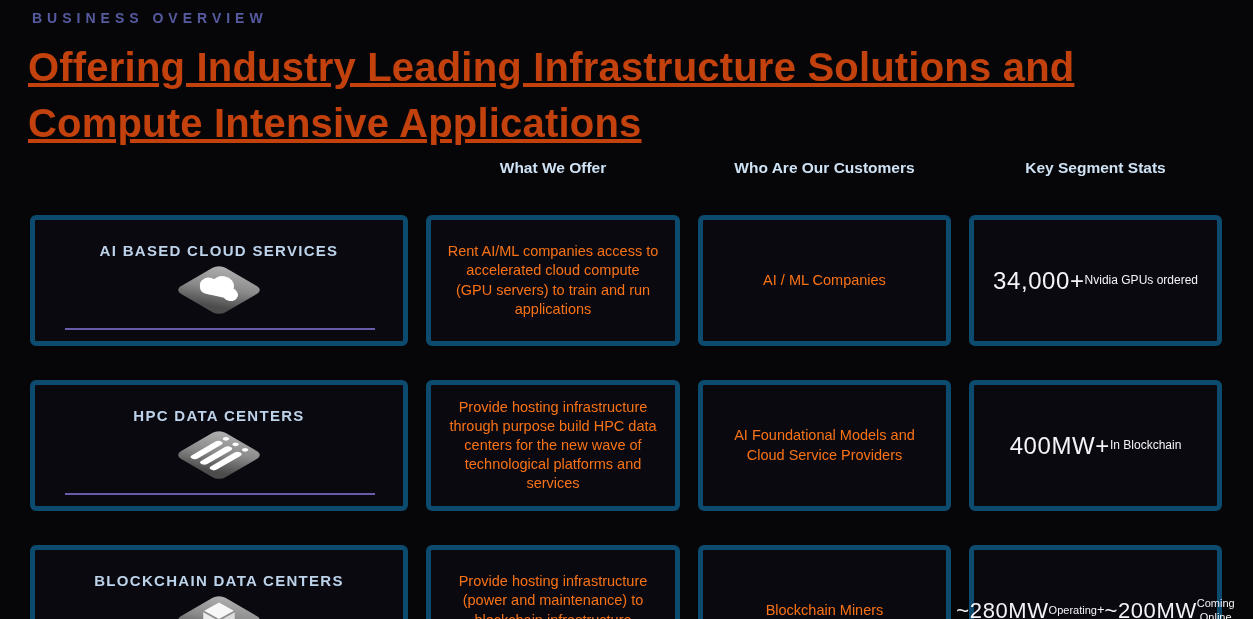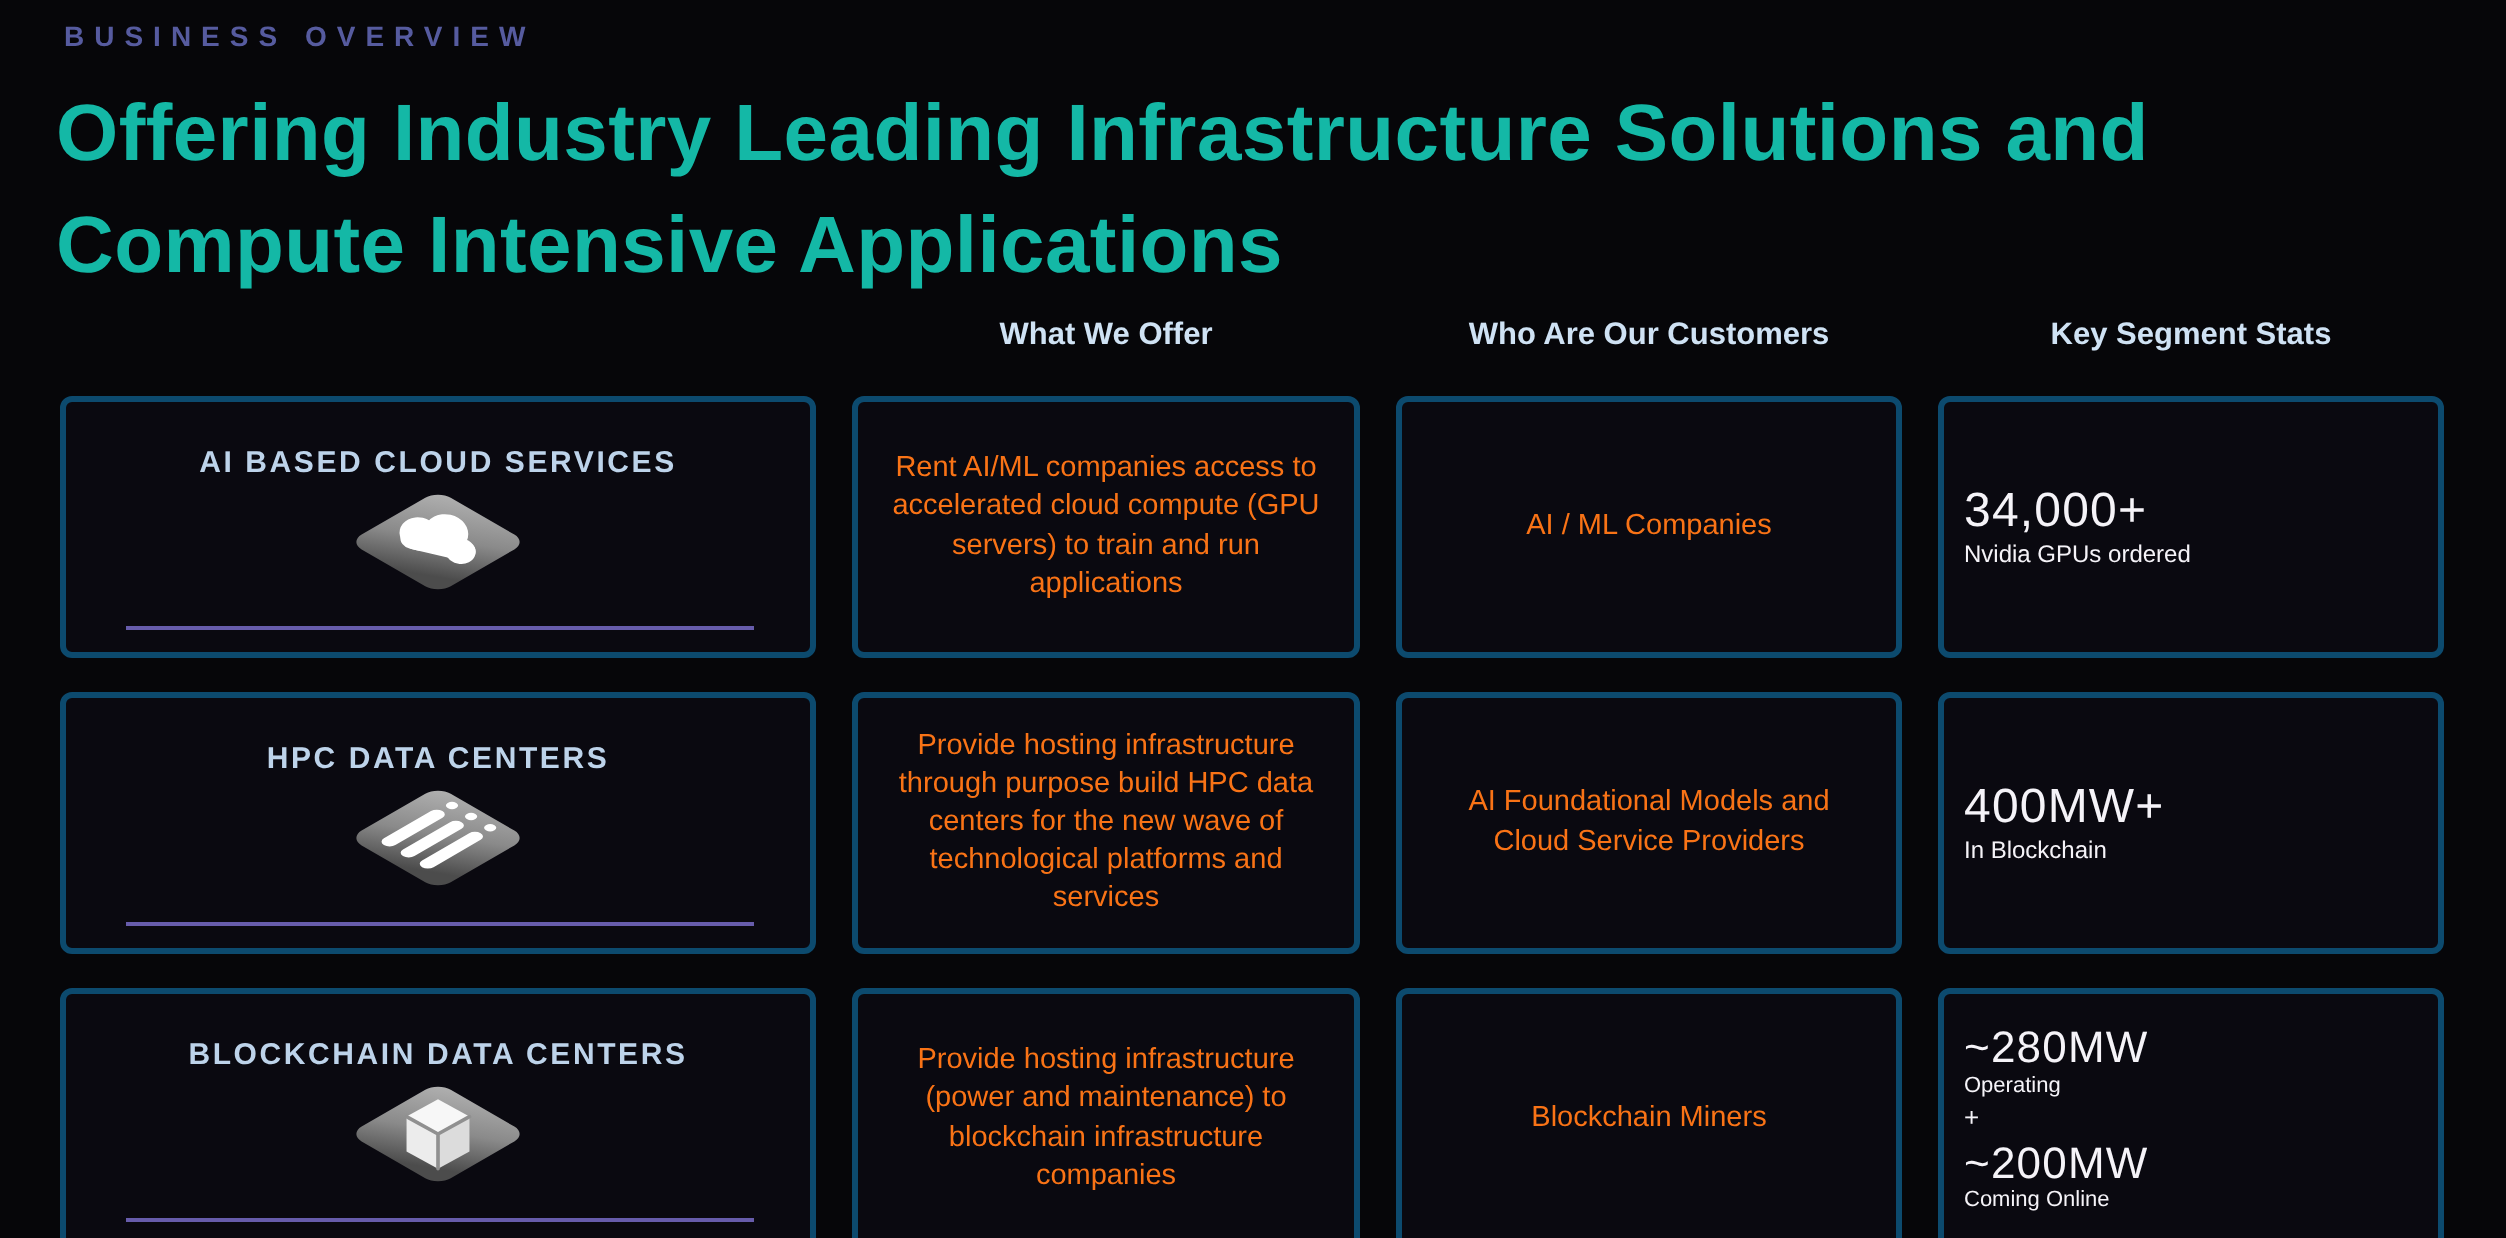--- a/index.html
+++ b/index.html
@@ -17,22 +17,23 @@
     font-size:14px;
     font-weight:600;
     letter-spacing:5px;
     color:#565b9f;
   }
   .title {
     margin:13px 30px 0 28px;
     font-size:40px;
     line-height:56px;
     font-weight:800;
-    color:#14b8a6;
+    color:#c2410c;
     letter-spacing:0.2px;
+    text-decoration:underline;
   }
   .grid {
     display:grid;
     grid-template-columns:378px 254px 253px 253px;
     column-gap:18px;
     row-gap:17px;
     margin:8px 30px 0 30px;
   }
   .col-head {
     align-self:end;
@@ -40,22 +41,23 @@
     font-size:15.5px;
     font-weight:700;
     color:#cfe2f4;
     padding-bottom:2px;
     height:22px;
   }
   .card {
     position:relative;
     height:131px;
     background:#0a0910;
-    border:3px solid #0c4a6e;
+    border:5px solid #0c4a6e;
     border-radius:6px;
+    margin-top:17px;
   }
   .seg-card { display:flex; flex-direction:column; align-items:center; padding-top:22px; }
   .seg-name {
     font-size:15px;
     font-weight:700;
     letter-spacing:1.3px;
     color:#bdd3ea;
   }
   .seg-icon { margin-top:4px; line-height:0; }
   .seg-underline {
@@ -69,26 +71,26 @@
     align-items:center;
     justify-content:center;
     text-align:center;
     padding:0 16px;
     font-size:14.5px;
     line-height:1.32;
     color:#f97316;
   }
   .stats-card {
     display:flex;
-    flex-direction:column;
-    align-items:flex-start;
+    flex-direction:row;
+    align-items:center;
     justify-content:center;
     text-align:center;
     color:#f5f3f8;
-    padding:16px 10px;
+    padding:4px 10px;
   }
   .stat-value { font-size:24px; font-weight:400; letter-spacing:0.6px; line-height:1.15; }
   .stat-label { font-size:12px; font-weight:400; line-height:1.25; }
   .stats-multi .stat-value { font-size:22px; }
   .stats-multi .stat-label { font-size:11px; }
   .stat-joiner { font-size:13px; line-height:1.4; }
   .defs-holder { position:absolute; width:0; height:0; overflow:hidden; }
 </style>
 </head>
 <body>

